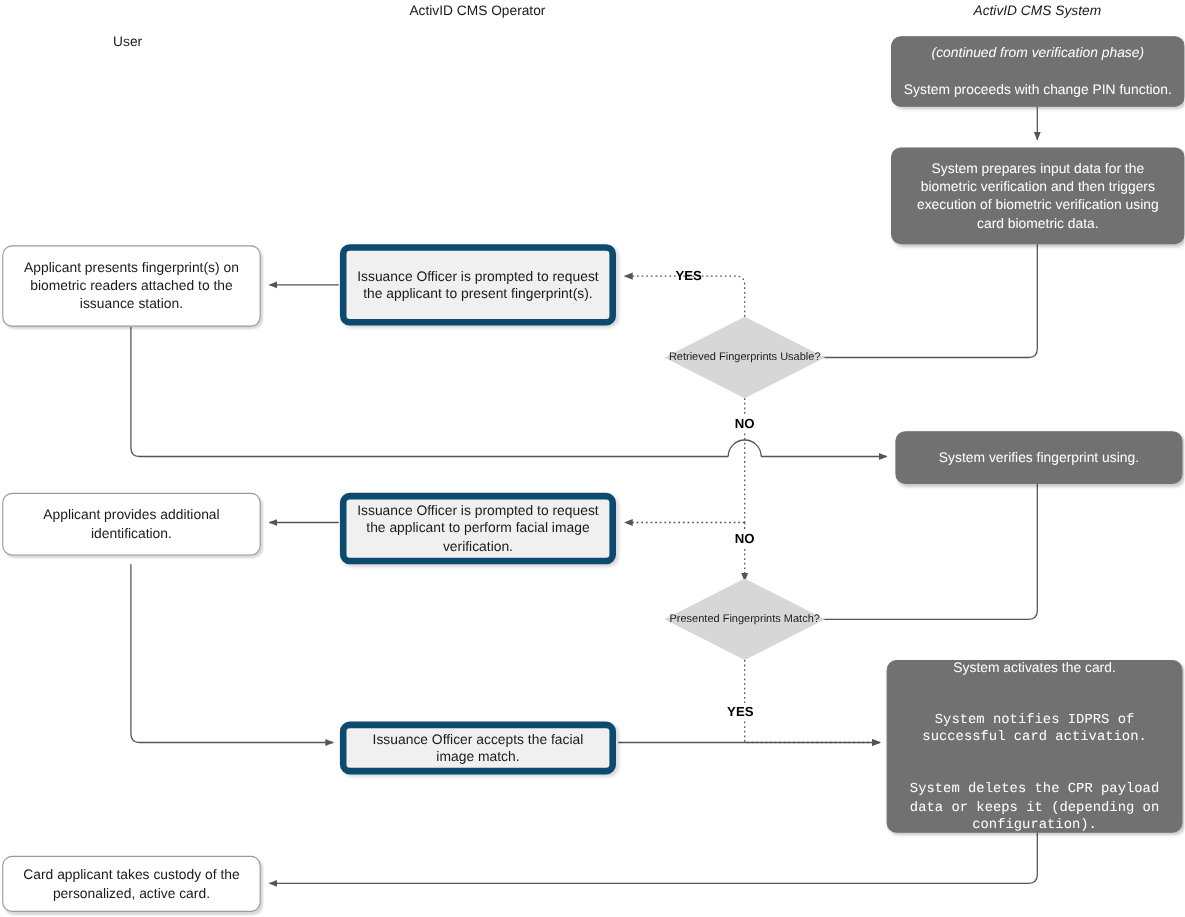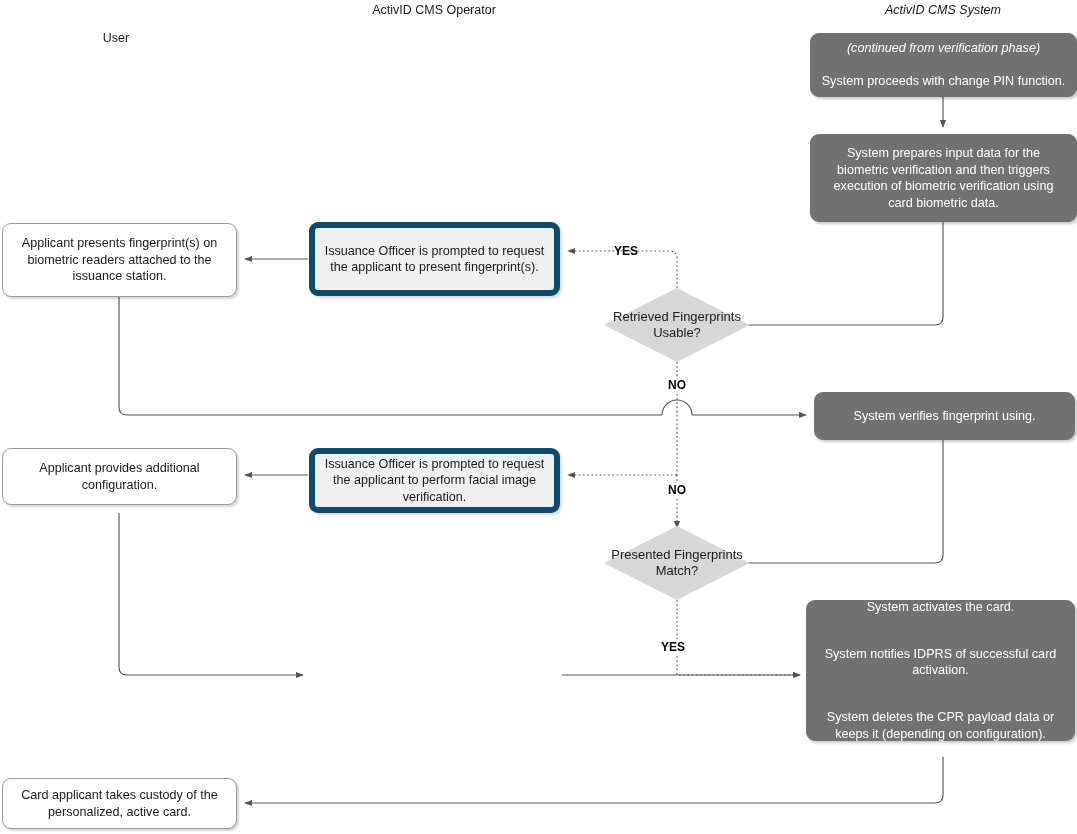--- a/index.html
+++ b/index.html
@@ -64,40 +64,40 @@
     display:flex;align-items:center;justify-content:center;
   }
   .diamond .dshape{
     position:absolute;left:0;top:0;width:100%;height:100%;
     background:#d7d7d7;
     clip-path:polygon(50% 0%,100% 50%,50% 100%,0% 50%);
   }
   .diamond .dtxt{
     position:relative;
     text-align:center;
-    font-size:13px;
+    font-size:10px;
     line-height:16.5px;
     color:#1a1a1a;
     white-space:pre-line;
     z-index:2;
   }
 
   .edgelabel{
     position:absolute;
     font-size:12px;
     font-weight:bold;
     color:#000000;
     white-space:nowrap;
     transform:translateX(-50%);
     text-align:right;
   }
 
   .multiline{display:block;}
   .para{display:block;}
-  .para + .para{margin-top:14px;}
+  .para + .para{margin-top:14px;font-family:Liberation Mono, monospace;}
 </style>
 </head>
 <body>
 
 <div id="stage">
 
   <div class="colhead" style="left:116px;top:11px;margin-top:20px;">User</div>
   <div class="colhead" style="left:434px;top:3px;">ActivID CMS Operator</div>
   <div class="colhead" style="left:943px;top:3px;font-style:italic;">ActivID CMS System</div>
 
@@ -179,25 +179,28 @@
   <div class="diamond" style="left:604px;top:526px;width:146px;height:74px;">
     <span class="dshape"></span>
     <span class="dtxt">Presented Fingerprints Match?</span>
   </div>
 
   <div class="node op" style="left:309px;top:448px;width:251px;height:65px;text-align:center;">
     <span class="txt">Issuance Officer is prompted to request the applicant to perform facial image verification.</span>
   </div>
 
   <div class="node user" style="left:2px;top:448px;width:235px;height:57px;">
-    <span class="txt">Applicant provides additional configuration.</span>
-  </div>
-
-
-  <div class="node sys" style="left:806px;top:600px;width:269px;height:141px;">
+    <span class="txt">Applicant provides additional identification.</span>
+  </div>
+
+  <div class="node op" style="left:309px;top:656px;width:251px;height:48px;">
+    <span class="txt">Issuance Officer accepts the facial image match.</span>
+  </div>
+
+  <div class="node sys" style="left:806px;top:600px;width:269px;height:157px;">
     <span class="txt">
       <span class="para">System activates the card.</span>
       <span class="para">System notifies IDPRS of successful card activation.</span>
       <span class="para">System deletes the CPR payload data or keeps it (depending on configuration).</span>
     </span>
   </div>
 
   <div class="node user" style="left:2px;top:778px;width:235px;height:51px;">
     <span class="txt">Card applicant takes custody of the personalized, active card.</span>
   </div>

